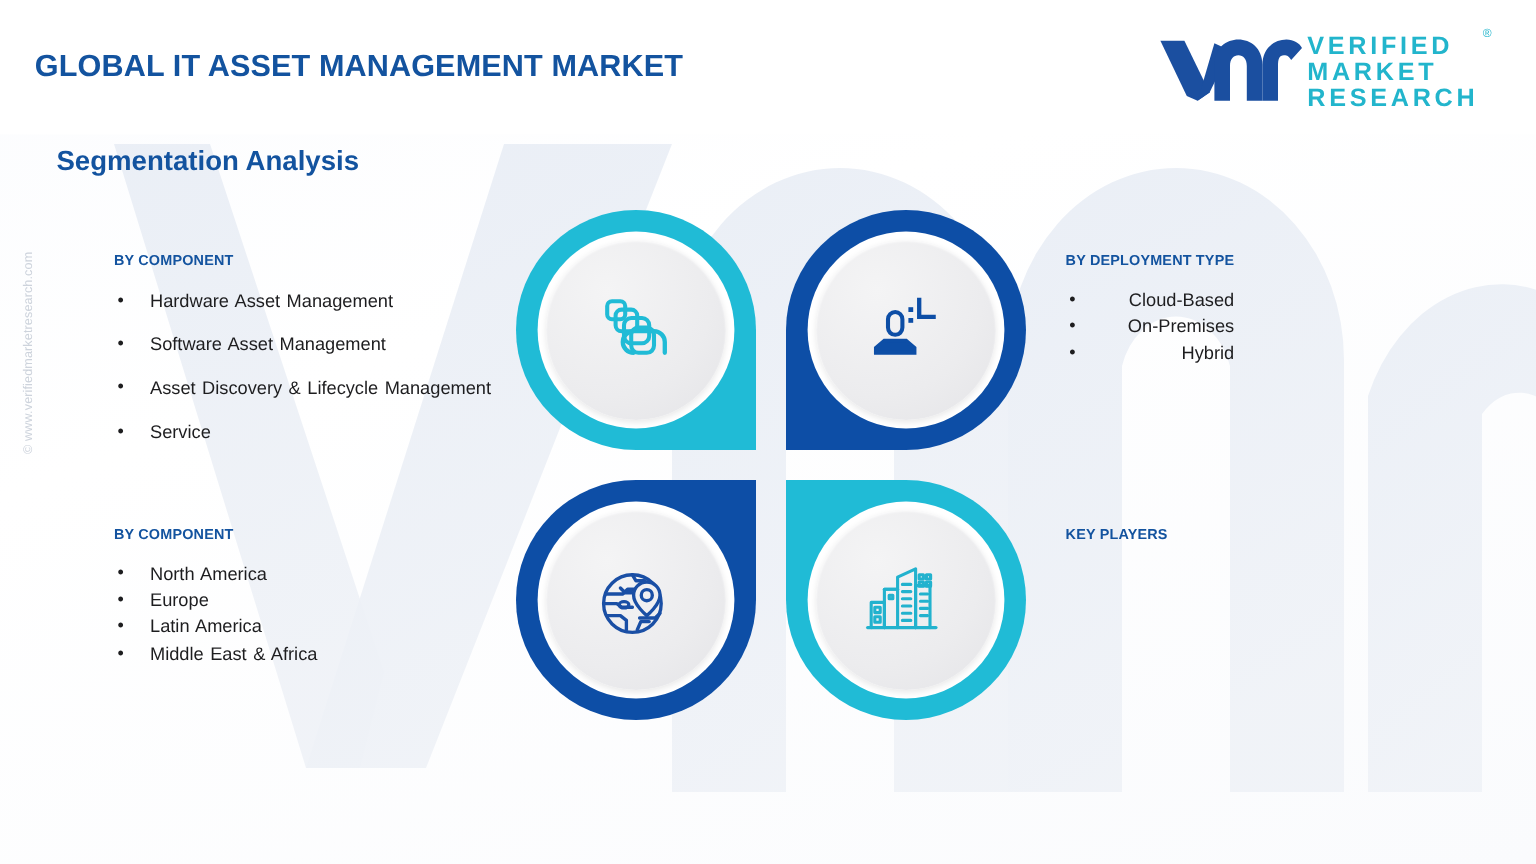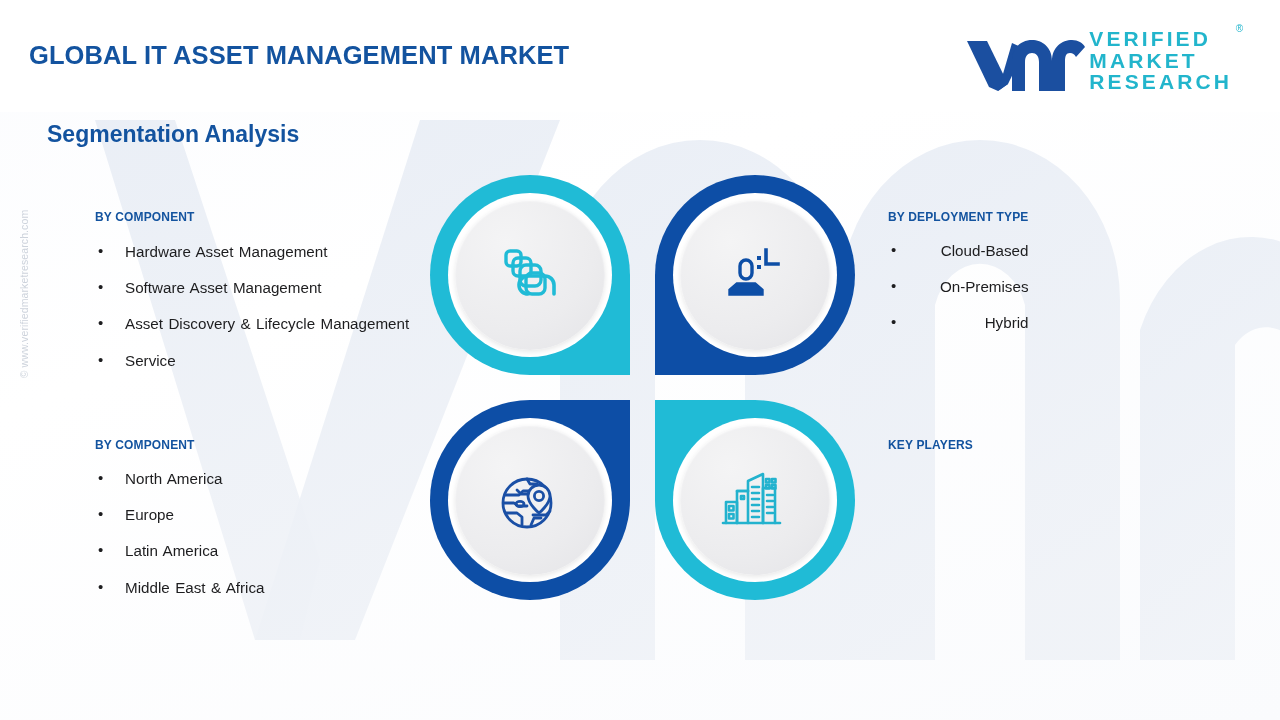--- a/index.html
+++ b/index.html
@@ -50,21 +50,21 @@
     font-weight: bold;
     letter-spacing: 0.1px;
     color: #13539f;
     white-space: nowrap;
   }
   #logo {
     position: absolute;
     right: 48px;
     top: 28px;
     display: flex;
-    align-items: flex-end;
+    align-items: flex-start;
     gap: 2px;
   }
   #logo-mark { display: block; }
   #logo-wordmark {
     display: flex;
     flex-direction: column;
     line-height: 1.03;
     position: relative;
   }
   .logo-line {
@@ -124,21 +124,21 @@
     letter-spacing: 0.15px;
     white-space: nowrap;
   }
   .bullets { list-style: none; margin: 0; padding: 0; }
   .bullets li {
     position: relative;
     padding-left: 30px;
     font-size: 15.2px;
     color: #1d1d1f;
     line-height: 1.0;
-    margin-top: 21px;
+    margin-top: 7px;
     word-spacing: 1.2px;
   }
   .bullets li::before {
     content: "\2022";
     position: absolute;
     left: 3px;
     top: -1px;
     font-size: 15px;
     color: #1d1d1f;
   }

